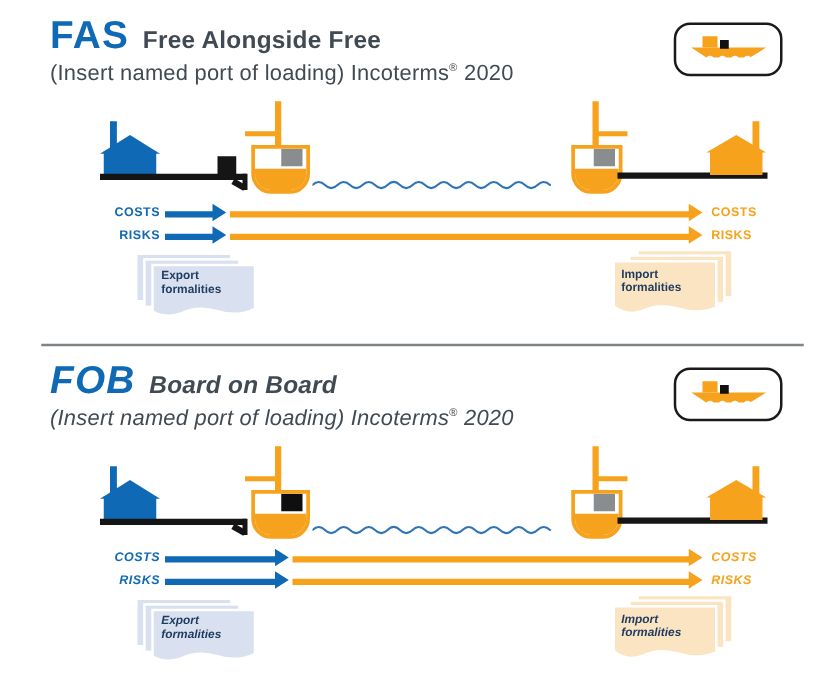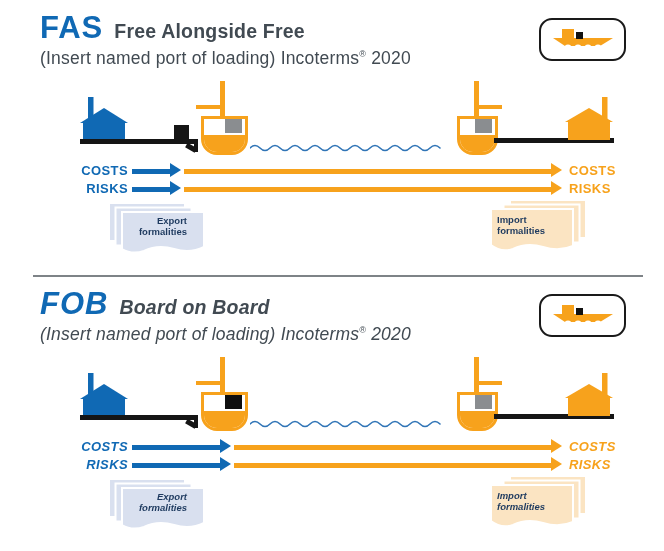--- a/index.html
+++ b/index.html
@@ -53,39 +53,39 @@
   .ship--dest{left:457px;width:41px;}
   .ship-hull{position:absolute;left:0;right:0;bottom:0;height:17px;background:var(--orange);}
   .ship-cargo{position:absolute;top:0;right:3px;width:17px;height:14px;background:var(--graybox);}
   .section--fob .ship--origin .ship-cargo{background:#0F0F0F;}
   .wave{left:250px;top:141px;}
   .dock-right{left:494px;top:138px;width:120px;height:4.5px;background:var(--black);}
 
   
   .row{position:absolute;left:0;width:664px;height:16px;}
   .row--costs{top:163px;} .row--risks{top:181px;}
-  .lbl{font-size:13px;font-weight:bold;letter-spacing:.4px;line-height:14px;}
+  .lbl{font-size:10px;font-weight:bold;letter-spacing:.4px;line-height:14px;}
   .lbl-left{position:absolute;left:40px;top:1px;width:88px;text-align:right;color:var(--blue);}
   .lbl-right{position:absolute;left:569px;top:1px;color:var(--orange);}
   .aline{position:absolute;top:6px;height:4.5px;}
   .aline--blue{left:132px;background:var(--blue);}
   .section--fas .aline--blue{width:39px;}
   .section--fob .aline--blue{width:89px;}
   .ahead{position:absolute;top:0;width:0;height:0;border-top:7.5px solid transparent;border-bottom:7.5px solid transparent;}
   .ahead--blue{border-left:11px solid var(--blue);}
   .section--fas .ahead--blue{left:170px;}
   .section--fob .ahead--blue{left:220px;}
   .aline--orange{background:var(--orange);}
   .section--fas .aline--orange{left:184px;width:368px;}
   .section--fob .aline--orange{left:234px;width:318px;}
   .ahead--orange{left:551px;border-left:11px solid var(--orange);}
 
   
   .stack{position:absolute;width:100px;height:56px;}
-  .stack--export{left:108px;top:202px;text-align:right;}
+  .stack--export{left:108px;top:202px;}
   .stack--import{left:487px;top:199px;}
   .stack svg{position:absolute;left:0;top:0;}
   .stack-note{position:absolute;font-size:9.5px;font-weight:bold;color:var(--note);
               line-height:1.2;width:58px;}
   .stack--export .stack-note{left:21px;top:13px;}
   .stack--import .stack-note{left:10px;top:15px;}
 </style>
 </head>
 <body>
 

